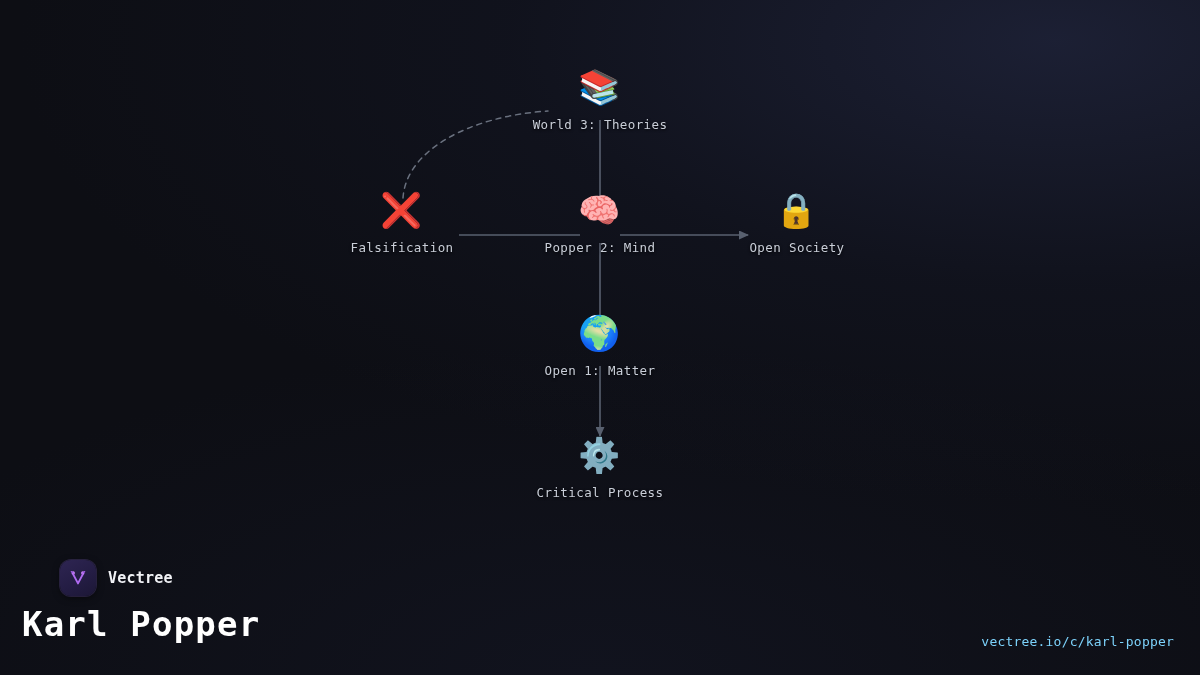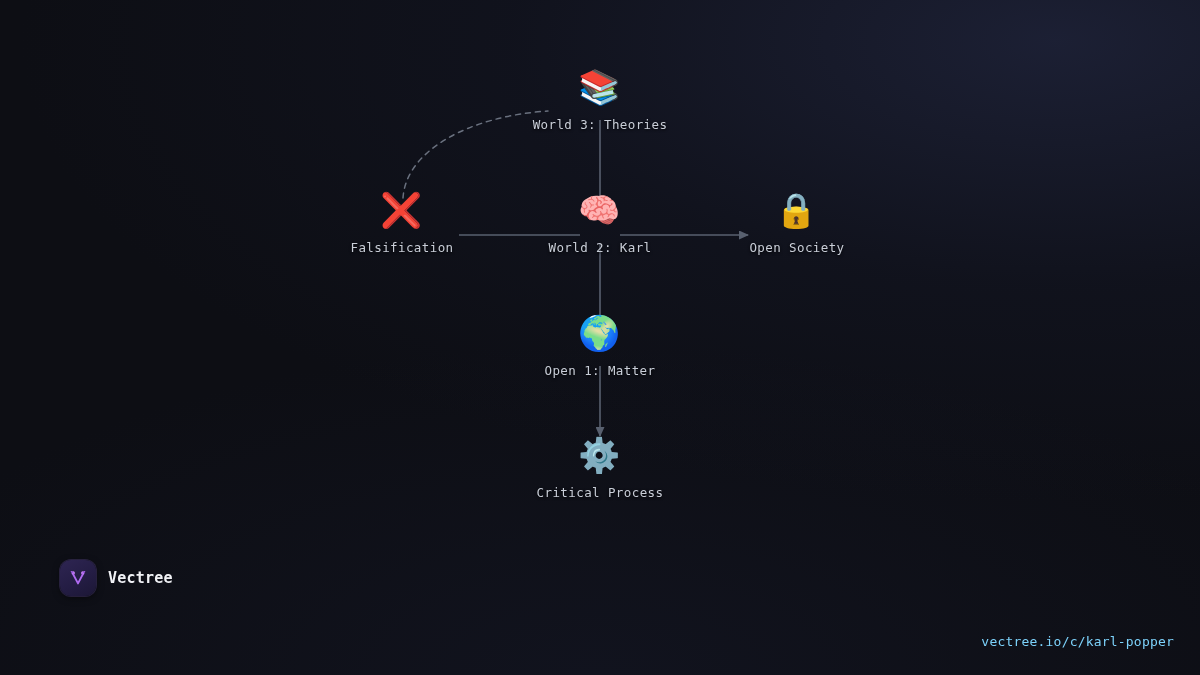--- a/index.html
+++ b/index.html
@@ -146,21 +146,21 @@
     <div class="node-label">World 3: Theories</div>
   </div>
 
   <div class="node" style="left:402px; top:221px;">
     <div class="node-icon">❌</div>
     <div class="node-label">Falsification</div>
   </div>
 
   <div class="node" style="left:600px; top:221px;">
     <div class="node-icon">🧠</div>
-    <div class="node-label">World 2: Karl</div>
+    <div class="node-label">Popper 2: Mind</div>
   </div>
 
   <div class="node" style="left:797px; top:221px;">
     <div class="node-icon">🔒</div>
     <div class="node-label">Open Society</div>
   </div>
 
   <div class="node" style="left:600px; top:344px;">
     <div class="node-icon">🌍</div>
     <div class="node-label">Open 1: Matter</div>
@@ -180,16 +180,17 @@
       <svg width="22" height="22" viewBox="0 0 22 22" xmlns="http://www.w3.org/2000/svg">
         <circle cx="6.2" cy="6.0" r="1.7" fill="#d58bff"></circle>
         <circle cx="15.8" cy="6.0" r="1.7" fill="#d58bff"></circle>
         <path d="M6.2 7.4 L11 16.4 L15.8 7.4" fill="none" stroke="#b06bf2" stroke-width="1.9" stroke-linecap="round" stroke-linejoin="round"></path>
         <path d="M4.3 4.6 L6.2 6.0 M17.7 4.6 L15.8 6.0" stroke="#a05ce8" stroke-width="1.3" stroke-linecap="round"></path>
       </svg>
     </div>
     <div id="brand-name">Vectree</div>
   </div>
 
+  <div id="page-title">Karl Popper</div>
 
   <div id="site-url">vectree.io/c/karl-popper</div>
 
 </div>
 
 </body></html>

